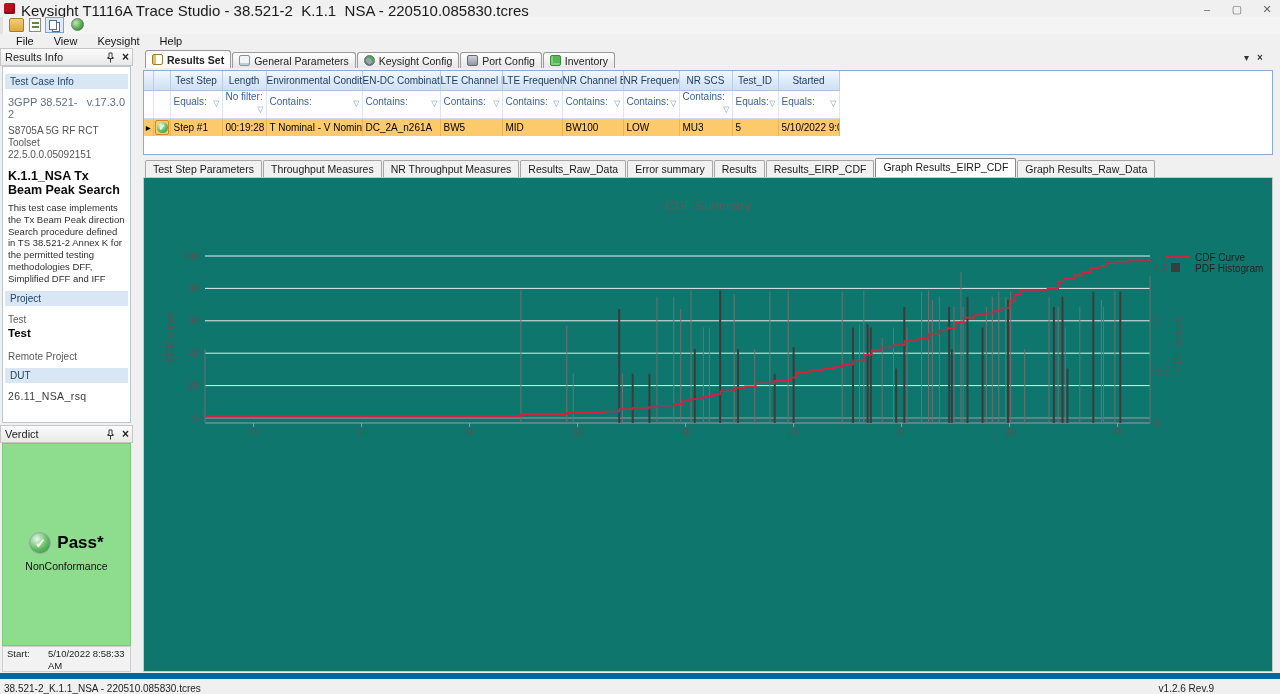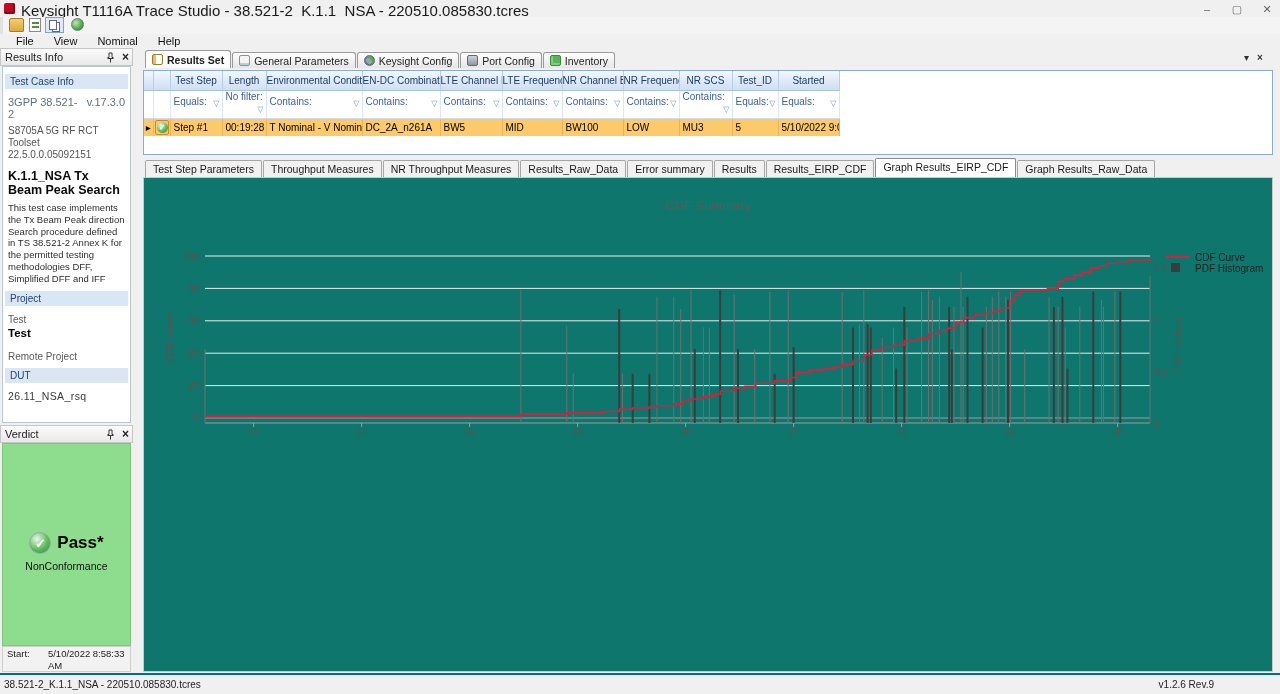--- a/index.html
+++ b/index.html
@@ -80,21 +80,21 @@
 
   
   .tabstrip2 { left:145px; top:158px; height:19px; display:flex; align-items:flex-end; }
   .tab2 { height:17px; padding:0 7px; font-size:10.5px; line-height:16px; background:#f1f1f1; border:1px solid #a6a6a6; border-bottom:none; border-radius:2px 2px 0 0; margin-right:1px; color:#1a1a1a; }
   .tab2.active { height:19px; background:#fff; border-color:#8a8a8a; }
 
   
   .chart-panel { left:143px; top:177px; width:1130px; height:495px; background:#0f766e; border:1px solid #c9c9c9; }
 
   
-  .statusbar { left:0; top:673px; width:1280px; height:21px; background:#f0f0f0; border-top:2px solid #0369a1; }
+  .statusbar { left:0; top:673px; width:1280px; height:21px; background:#f0f0f0; border-top:6px solid #0369a1; }
   .sb-file { position:absolute; left:4px; top:4px; font-size:10px; color:#222; }
   .sb-version { position:absolute; right:66px; top:4px; font-size:10px; color:#222;margin-left:40px; }
 </style>
 </head>
 <body>
 
 <div class="abs titlebar">
   <div class="abs app-icon"></div>
   <div class="abs title-text">Keysight T1116A Trace Studio - 38.521-2_K.1.1_NSA - 220510.085830.tcres</div>
   <div class="abs winbtns">
@@ -109,21 +109,21 @@
   <div class="abs tb-icon ic-export"></div>
   <div class="abs tb-icon ic-copy-box">
       <div class="abs ic-copy"></div>
     </div>
   <div class="abs tb-icon ic-globe"></div>
 </div>
 
 <div class="abs menubar">
   <div class="menu-item">File</div>
   <div class="menu-item">View</div>
-  <div class="menu-item">Nominal</div>
+  <div class="menu-item">Keysight</div>
   <div class="menu-item">Help</div>
 </div>
 
 <div class="abs results-info">
   <div class="panel-header">
     <span>Results Info</span>
     <span class="ph-btns">
       <svg width="9" height="11">
           <path d="M3 1h3v4.5h1.2v1H1.8v-1H3zM4.5 6.5v4" stroke="#333" stroke-width="1" fill="#fff"></path>
         </svg>

